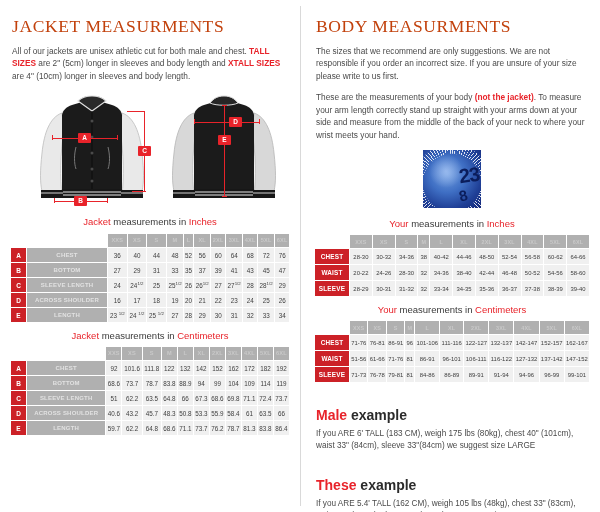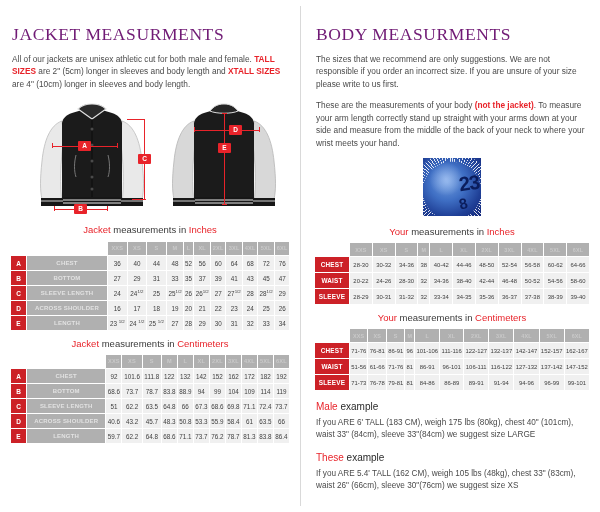--- a/index.html
+++ b/index.html
@@ -27,22 +27,22 @@
     left: 300px; top: 6px;
     width: 1px; height: 500px;
     background: #d9d9d9;
   }
 
   h1.sec-title {
     font-family: "Liberation Serif", serif;
     font-size: 17.5px;
     font-weight: normal;
     letter-spacing: 0.6px;
-    color: #701a75;
-    margin: 16px 0 8px 2px;
+    color: #c2410c;
+    margin: 8px 0 8px 2px;
   }
   p.body-text {
     font-size: 8.3px;
     line-height: 1.5;
     color: #4a4a4a;
     margin: 0 0 9px 2px;
   }
   .red { color: #e8232a; }
   .red-b { color: #e8232a; font-weight: bold; }
 
@@ -188,34 +188,34 @@
     font-weight: bold;
     font-size: 15px;
     transform: rotate(-14deg);
   }
   .tape .glow {
     position: absolute; left: 6px; top: 4px;
     width: 34px; height: 34px; border-radius: 50%;
     background: radial-gradient(circle, rgba(190,215,255,0.55), rgba(190,215,255,0) 70%);
   }
 
-  .ex-title { font-size: 10px; font-weight: normal; color: #2b2b2b; margin: 10px 0 5px 2px; }
+  .ex-title { font-size: 14px; font-weight: bold; color: #2b2b2b; margin: 24px 0 5px 2px; }
   .ex-title .red { color: #e8232a; }
   .ex-text { font-size: 8.2px; line-height: 1.5; color: #4a4a4a; margin: 0 0 2px 2px; }
 </style>
 </head>
 <body>
 
 <div id="page">
 
   <div class="col col-left">
 
     <h1 class="sec-title">JACKET MEASURMENTS</h1>
 
-    <p class="body-text"><span>All of our jackets are unisex athletic cut for both male and female. </span><span class="red-b">TALL SIZES</span><span> are 2" (5cm) longer in sleeves and body length and </span><span class="red-b">XTALL SIZES</span><span> are 4" (10cm) longer in sleeves and body length.</span></p>
+    <p class="body-text"><span>All of our jackets are unisex athletic cut for both male and chest. </span><span class="red-b">TALL SIZES</span><span> are 2" (5cm) longer in sleeves and body length and </span><span class="red-b">XTALL SIZES</span><span> are 4" (10cm) longer in sleeves and body length.</span></p>
 
     <div class="jackets">
 
       <svg class="jk jk-front" width="120" height="118" viewBox="0 0 120 118">
 
         <path d="M30,22 C18,26 12,42 10,62 C8,80 8,92 10,100 L30,104 C28,88 28,62 32,40 Z" fill="#e9e9e9" stroke="#bdbdbd" stroke-width="0.8"></path>
 
         <path d="M90,22 C102,26 108,42 110,62 C112,80 112,92 110,100 L90,104 C92,88 92,62 88,40 Z" fill="#e9e9e9" stroke="#bdbdbd" stroke-width="0.8"></path>
 
         <path d="M40,14 C34,16 31,19 30,24 L30,98 L90,98 L90,24 C89,19 86,16 80,14 L70,11 L50,11 Z" fill="#1b1b1b"></path>

